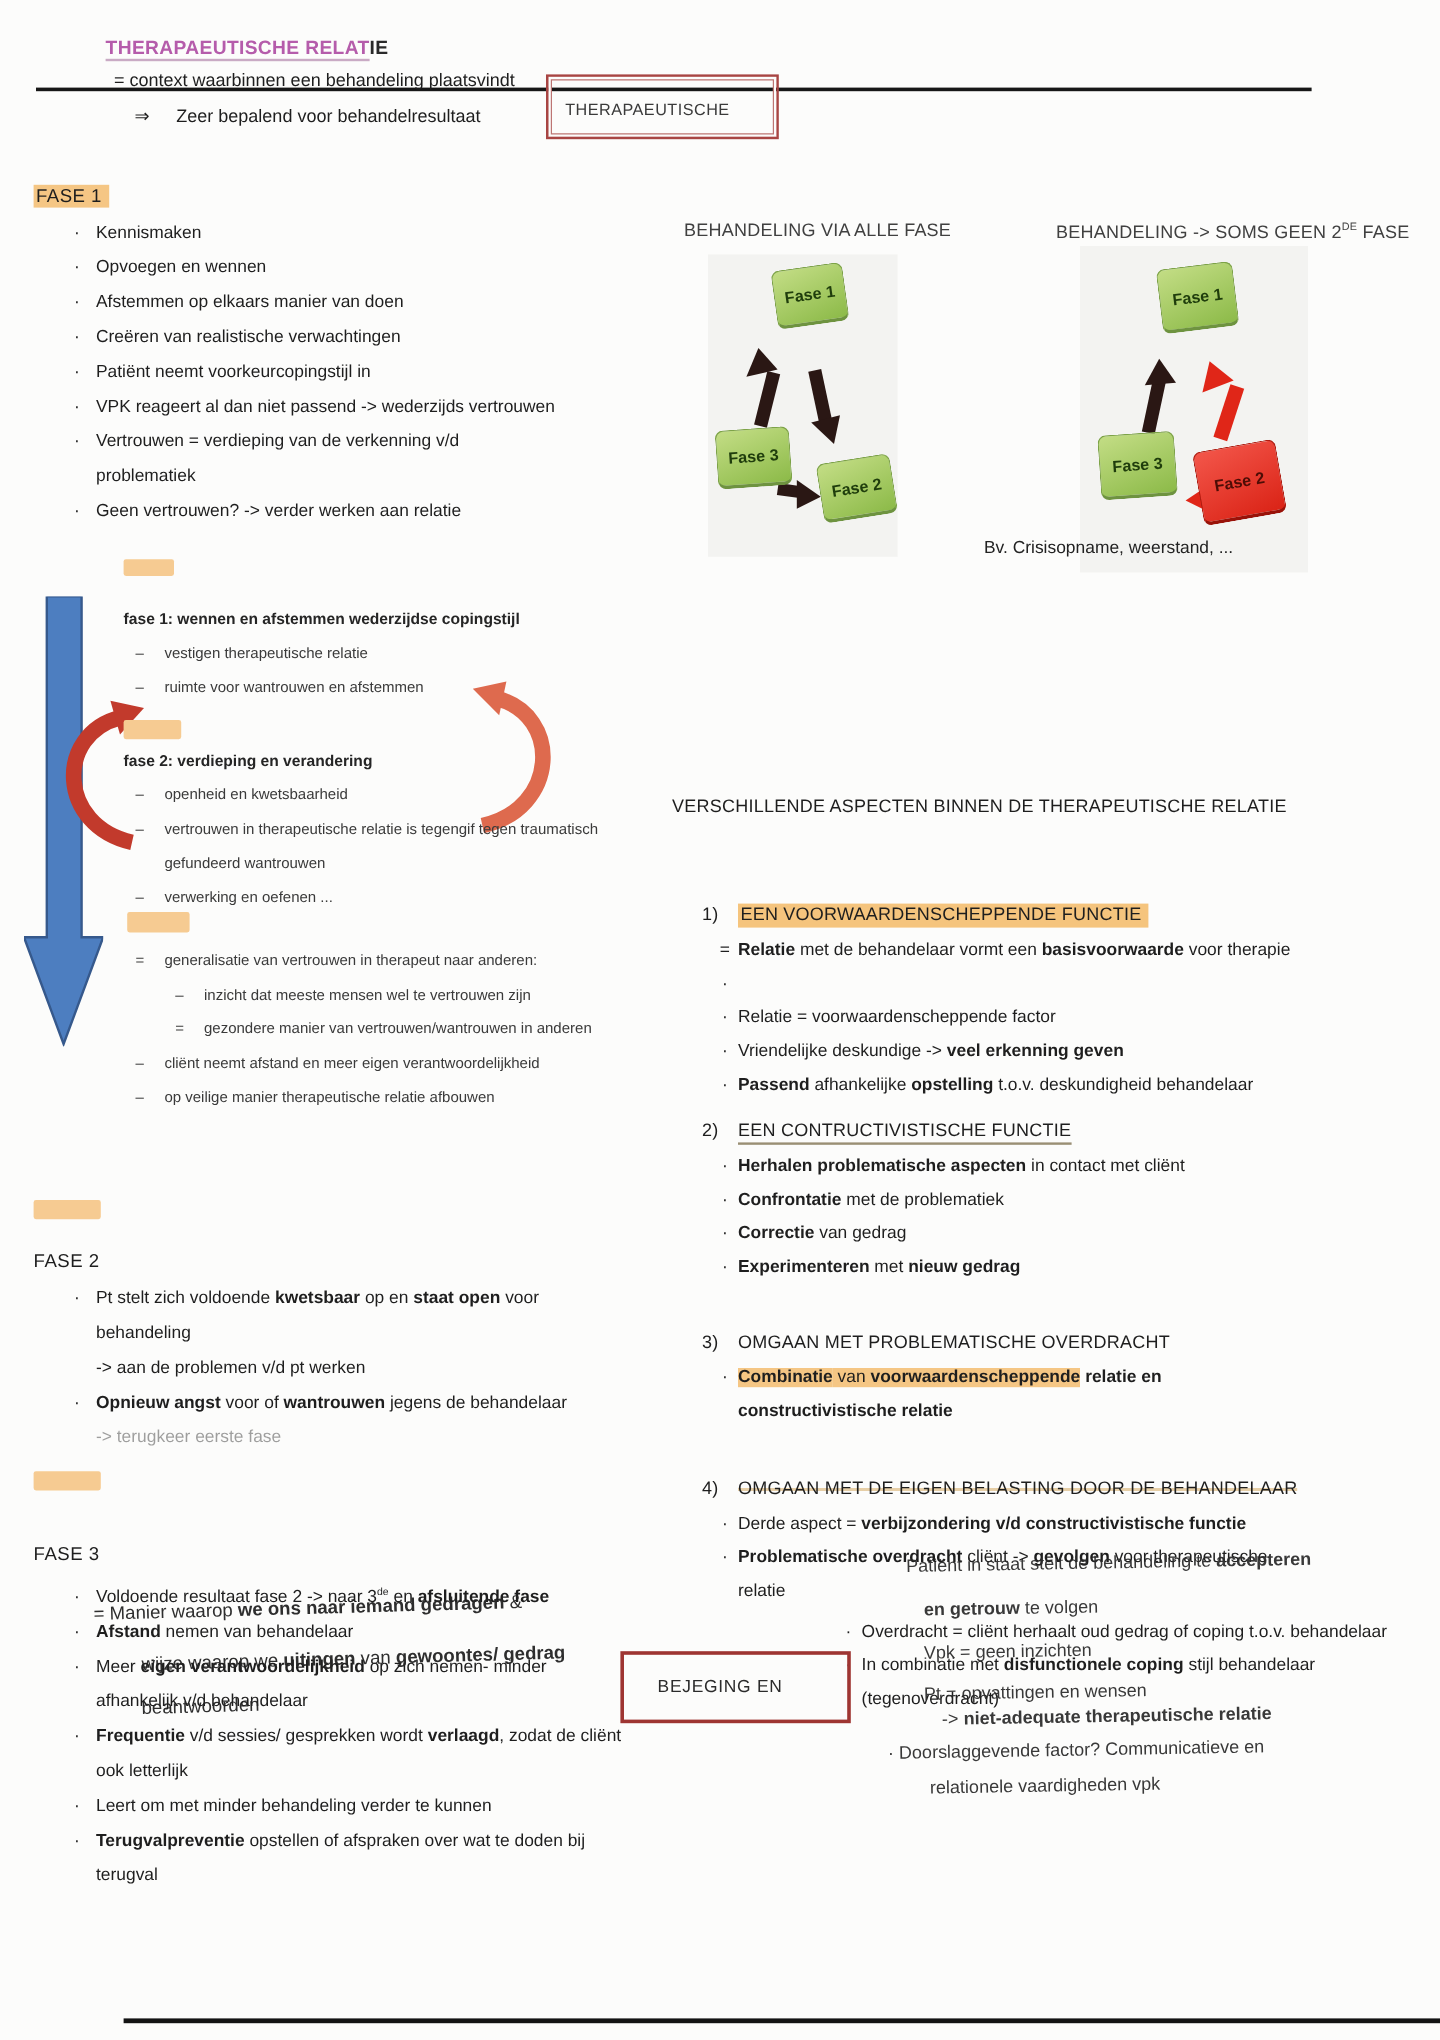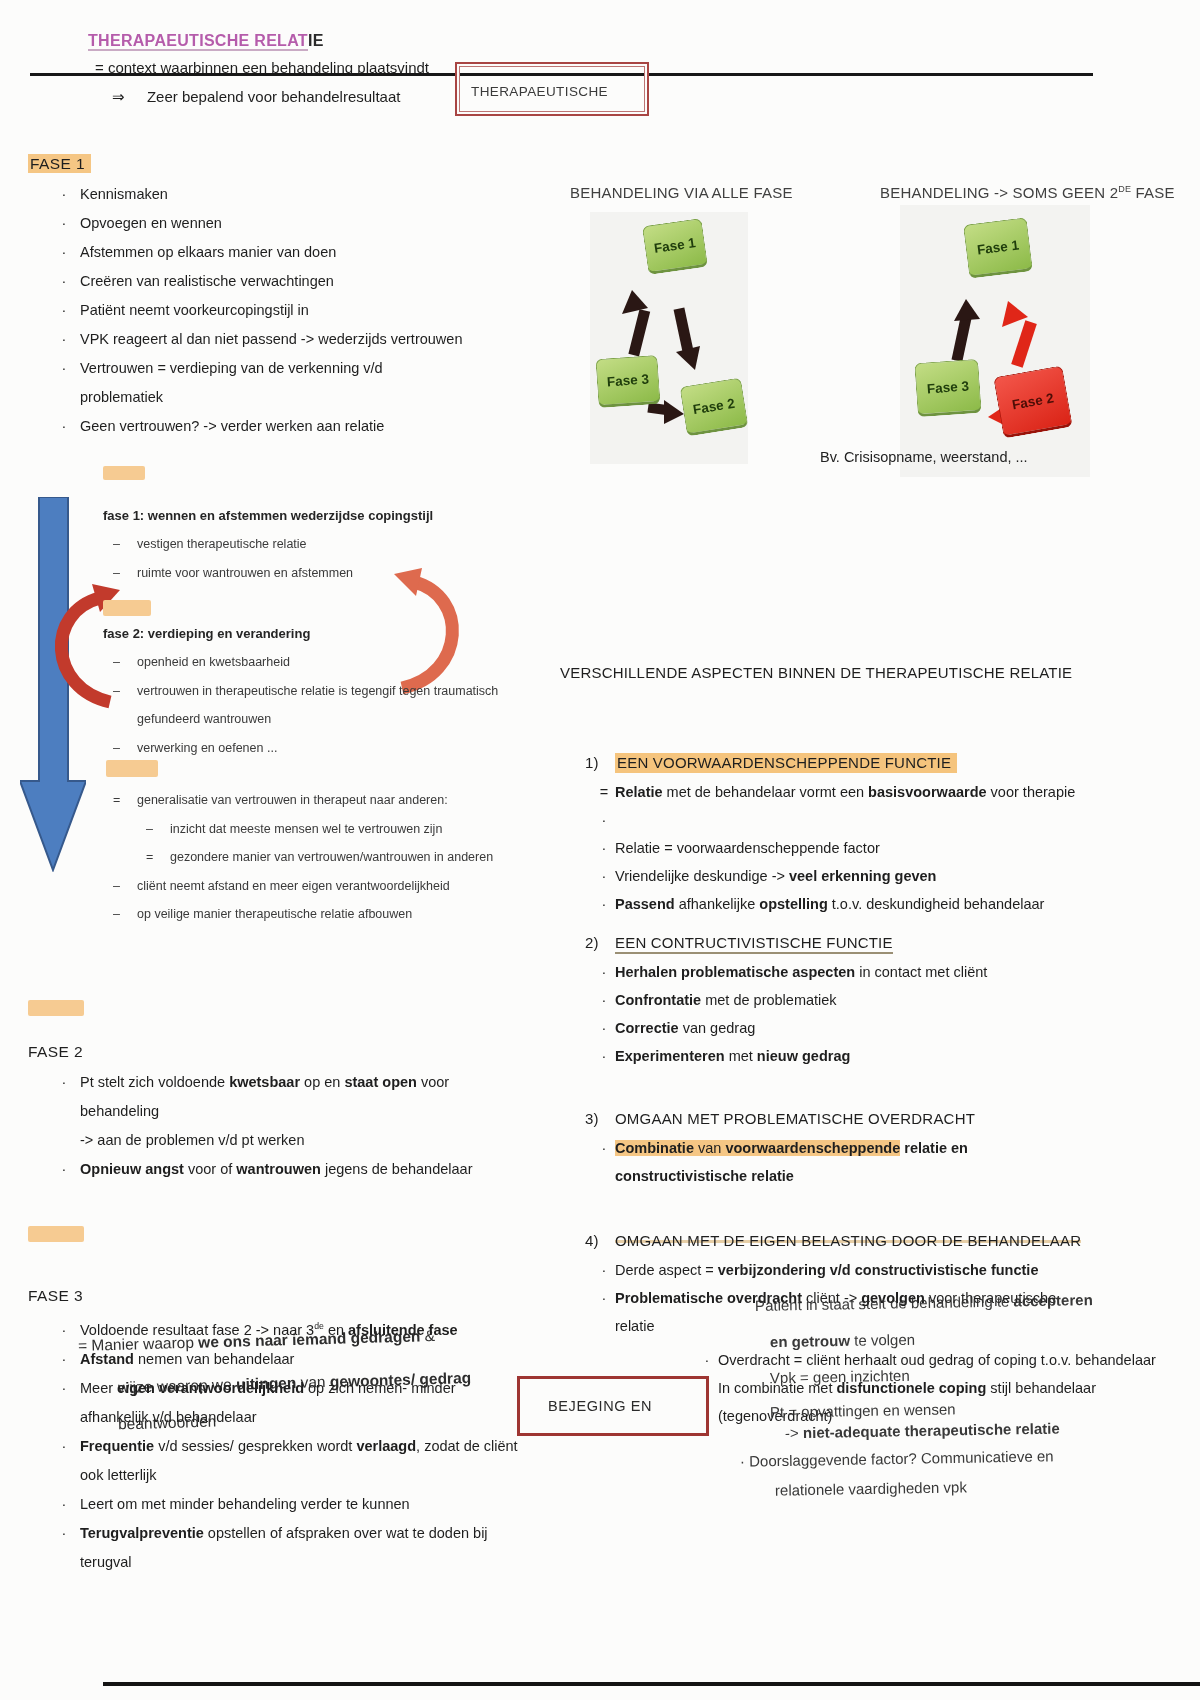--- a/index.html
+++ b/index.html
@@ -254,20 +254,24 @@
           <span class="tx"><span>behandeling</span></span>
         </div>
         <div class="row">
           <span class="mk"></span>
           <span class="tx"><span>-&gt; aan de problemen v/d pt werken</span></span>
         </div>
         <div class="row">
           <span class="mk">·</span>
           <span class="tx"><span class="b">Opnieuw angst</span><span> voor of </span><span class="b">wantrouwen</span><span> jegens de behandelaar</span></span>
         </div>
+        <div class="row">
+          <span class="mk"></span>
+          <span class="tx"><span class="fade">-&gt; terugkeer eerste fase</span></span>
+        </div>
       </div>
   </div>
 
   <div class="chip" style="left:28px;top:1226px;width:56px;height:16px;"></div>
   <div class="abs main" style="left:28px;top:1282px;">
     <div class="fase-h">FASE 3</div>
     <div>
         <div class="row">
           <span class="mk">·</span>
           <span class="tx"><span>Voldoende resultaat fase 2 -&gt; naar 3</span><sup>de</sup><span> en </span><span class="b">afsluitende fase</span></span>

